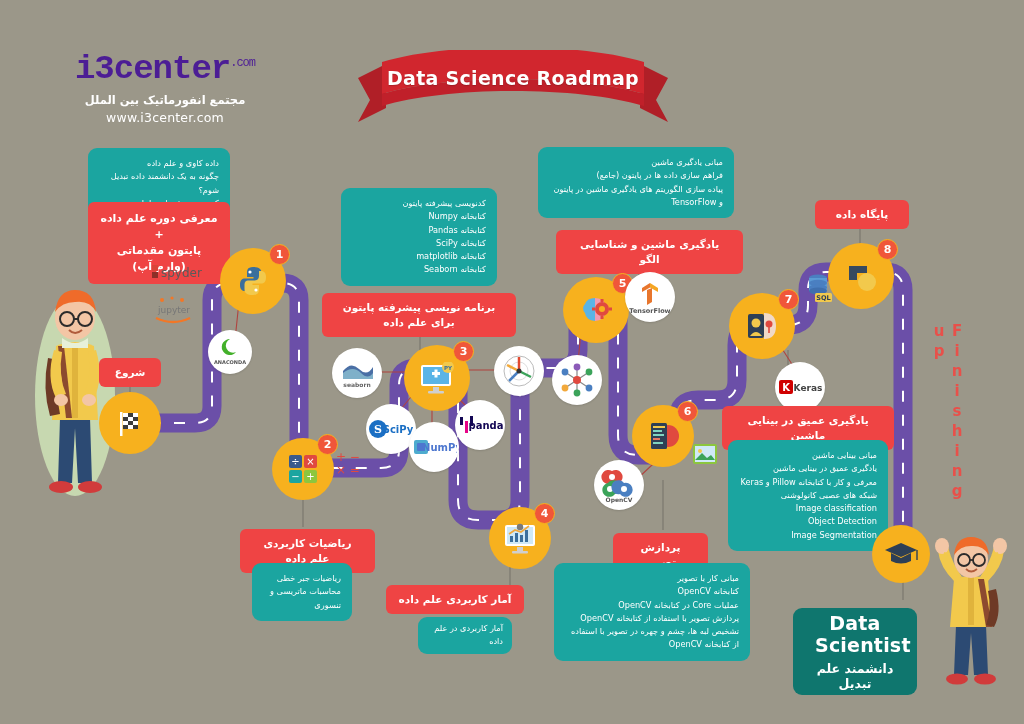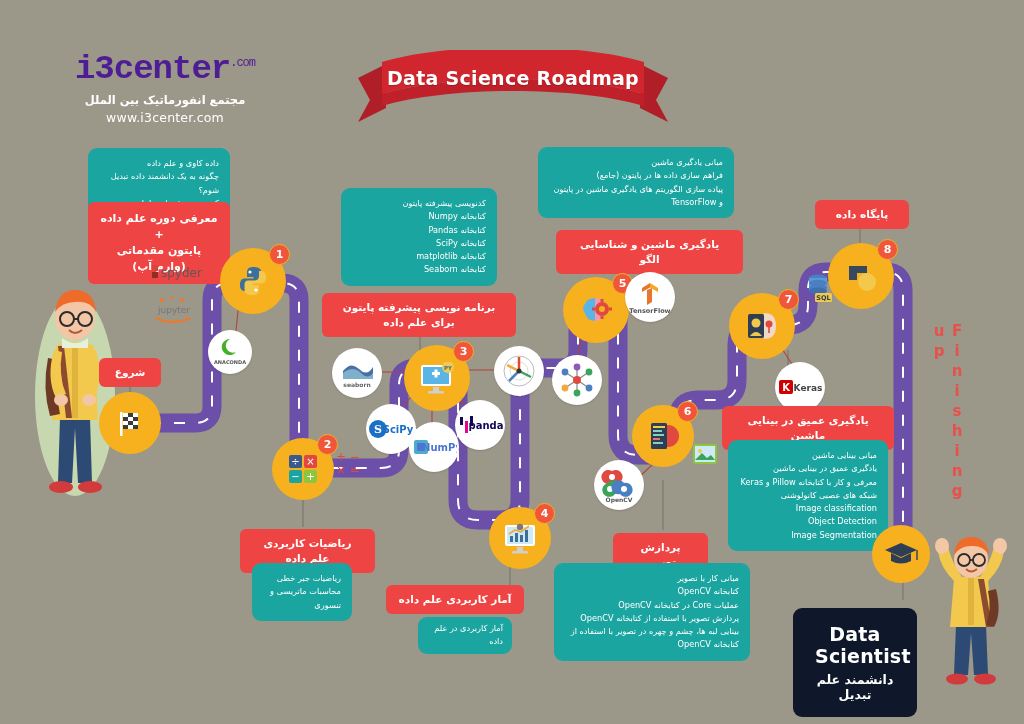--- a/index.html
+++ b/index.html
@@ -44,22 +44,22 @@
     font-size: 8.2px; line-height: 1.62;
   }
   .red-label {
     background: #ef4444; border-radius: 6px; color: #ffffff;
     font-weight: bold; text-align: center; direction: rtl;
     font-size: 10.5px; line-height: 1.45; padding: 7px 12px;
   }
   .red-label.two { font-size: 11px; padding: 9px 12px; }
 
   .orange-box {
-    background: #0f172a; border-radius: 9px; color: #ffffff;
-    text-align: center; padding: 15px 22px;
+    background: #0f766e; border-radius: 9px; color: #ffffff;
+    text-align: center; padding: 4px 22px;
   }
   .orange-box .en { font-size: 19px; font-weight: bold; letter-spacing: .2px; }
   .orange-box .fa { font-size: 12.5px; direction: rtl; margin-top: 5px; font-weight: bold; }
 
   
   .node {
     width: 62px; height: 62px; border-radius: 50%;
     background: #f7b11e; display: flex; align-items: center; justify-content: center;
   }
   .node.big { width: 66px; height: 66px; }
@@ -526,21 +526,21 @@
       <circle cx="25" cy="23" r="3" fill="#fff"></circle>
       <text x="20" y="36" text-anchor="middle" font-size="6" fill="#555" font-weight="bold" font-family="DejaVu Sans, sans-serif">OpenCV</text>
     </svg>
   </div>
   <div class="abs red-label" style="left:613px; top:533px; width:95px;">پردازش تصویر</div>
   <div class="abs teal-box" style="left:554px; top:563px; width:196px;">
     <div>مبانی کار با تصویر</div>
     <div>کتابخانه OpenCV</div>
     <div>عملیات Core در کتابخانه OpenCV</div>
     <div>پردازش تصویر با استفاده از کتابخانه OpenCV</div>
-    <div>بینایی لبه ها، چشم و چهره در تصویر با استفاده از کتابخانه OpenCV</div>
+    <div>تشخیص لبه ها، چشم و چهره در تصویر با استفاده از کتابخانه OpenCV</div>
   </div>
 
   <div class="abs" style="left:729px; top:293px;">
     <div class="node big" style="position:relative;">
       <svg width="36" height="32" viewBox="0 0 36 32">
         <path d="M20 3 Q32 3 32 16 Q32 29 20 29 L20 3 Z" fill="#f0d9c8"></path>
         <rect x="4" y="4" width="16" height="24" rx="2" fill="#2e3f55"></rect>
         <circle cx="12" cy="13" r="4.5" fill="#f2c94c"></circle>
         <path d="M6 26 Q12 18 18 26 Z" fill="#f2c94c"></path>
         <circle cx="25" cy="14" r="3.5" fill="#e0493f"></circle>

